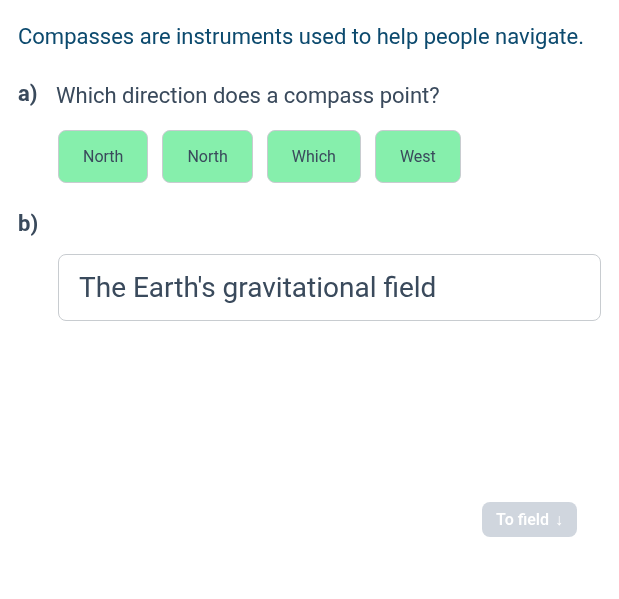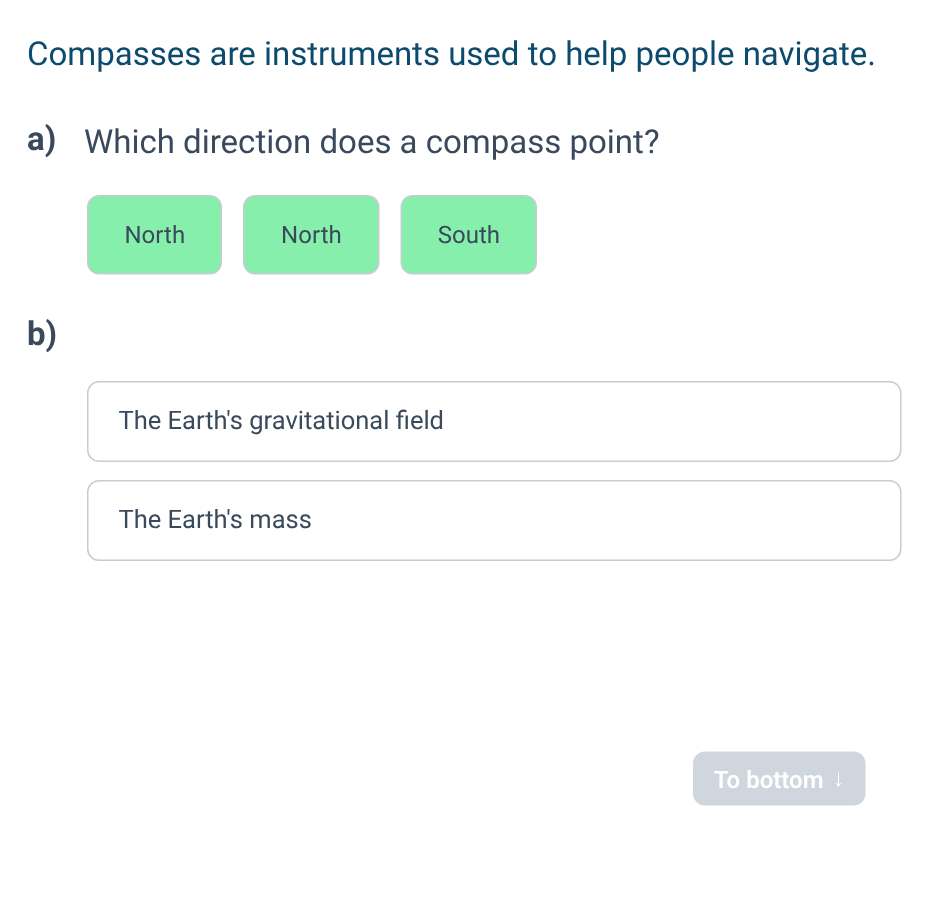--- a/index.html
+++ b/index.html
@@ -61,21 +61,21 @@
       display: flex;
       flex-direction: column;
       gap: 12px;
       margin-left: 40px;
     }
     .option-wide {
       background: #fff;
       border: 1.5px solid #c8ccd0;
       border-radius: 8px;
       padding: 16px 20px;
-      font-size: 17px;
+      font-size: 28px;
       color: #3a4a5c;
       cursor: pointer;
       font-family: inherit;
       text-align: left;
       width: 100%;
     }
     .to-bottom {
       position: absolute;
       right: 42px;
       bottom: 62px;
@@ -102,30 +102,30 @@
 <p class="intro">Compasses are instruments used to help people navigate.</p>
 
 <div class="question">
   <div class="question-header">
     <span class="question-label">a)</span>
     <span class="question-text">Which direction does a compass point?</span>
   </div>
   <div class="options-row">
     <button class="option-btn">North</button>
     <button class="option-btn">North</button>
-    <button class="option-btn">South</button>
+    <button class="option-btn">Which</button>
+    <button class="option-btn">West</button>
   </div>
 </div>
 
 <div class="question">
   <div class="question-header">
     <span class="question-label">b)</span>
   </div>
   <div class="options-column">
     <button class="option-wide">The Earth's gravitational field</button>
-    <button class="option-wide">The Earth's mass</button>
   </div>
 </div>
 
 <button class="to-bottom">
-  <span>To bottom</span>
+  <span>To field</span>
   <span class="arrow-down">↓</span>
 </button>
 
 </body></html>

